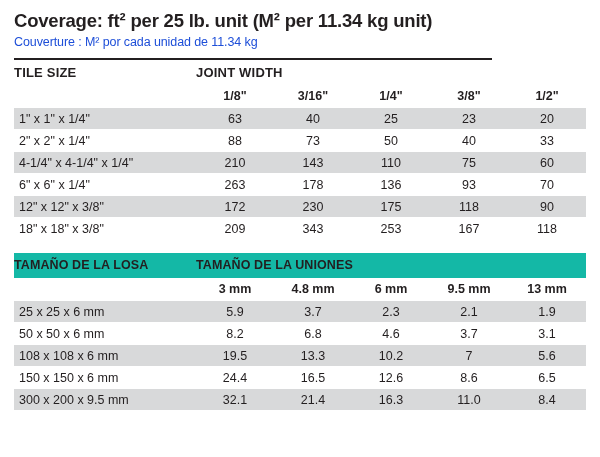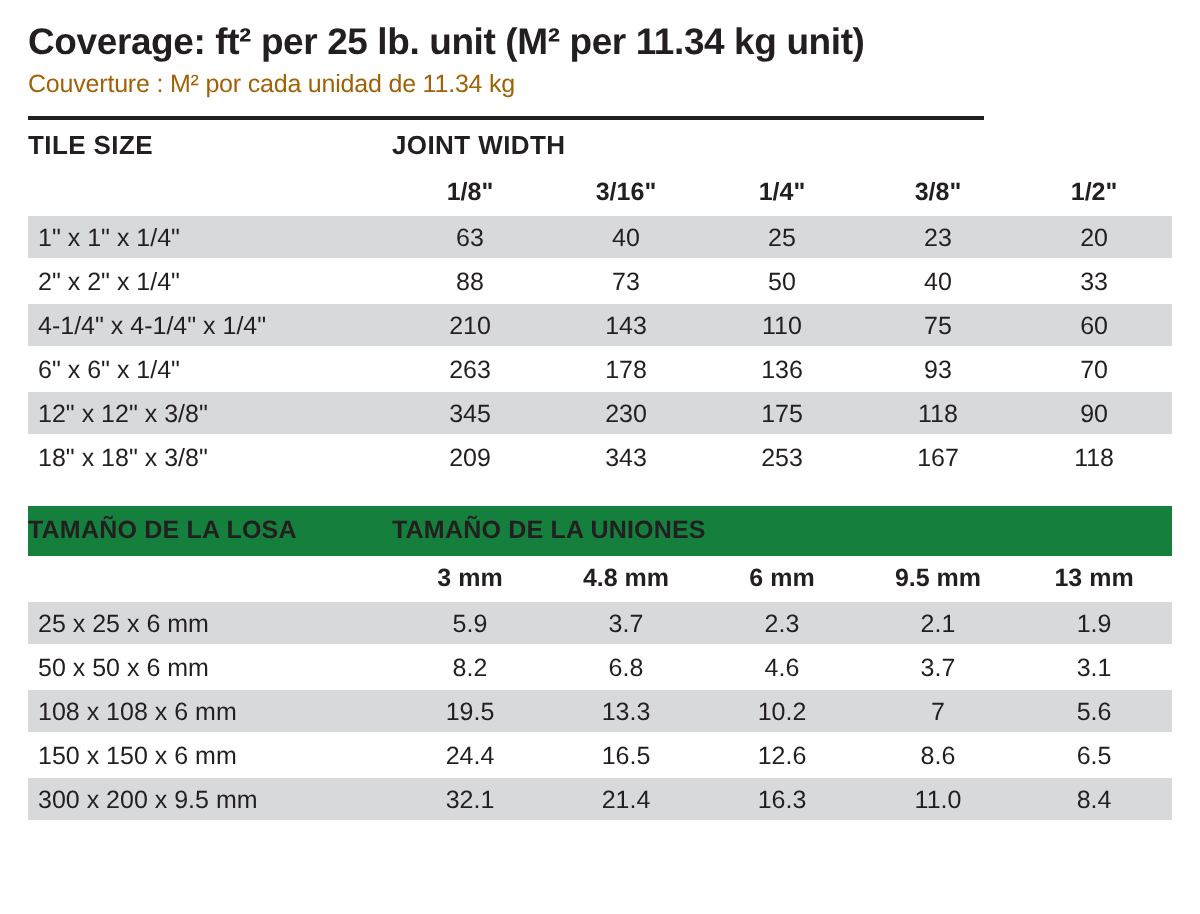--- a/index.html
+++ b/index.html
@@ -24,21 +24,21 @@
   .title {
     font-size: 18.5px;
     font-weight: bold;
     letter-spacing: -0.2px;
     line-height: 1.15;
     margin: 2px 0 0 0;
     color: #231f20;
   }
   .subtitle {
     font-size: 12.5px;
-    color: #a16207;
+    color: #1d4ed8;
     margin: 4px 0 0 0;
     letter-spacing: -0.1px;
   }
   .rule {
     border: none;
     border-top: 2px solid #231f20;
     margin: 9px 0 0 0;
   }
   table {
     border-collapse: collapse;
@@ -99,21 +99,21 @@
   .spacer {
     height: 13px;
   }
   .hdr2-row td {
     font-weight: bold;
     font-size: 12.5px;
     color: #231f20;
     padding: 5px 0 6px 0;
     letter-spacing: 0.1px;
     border: none;
-    background: #15803d;
+    background: #14b8a6;
   }
   .block2 {
     margin-top: 0px;
   }
 </style>
 </head>
 <body>
 
 <div class="page">
 
@@ -173,21 +173,21 @@
       <tr class="plain">
         <td class="label">6" x 6" x 1/4"</td>
         <td class="val">263</td>
         <td class="val">178</td>
         <td class="val">136</td>
         <td class="val">93</td>
         <td class="val">70</td>
       </tr>
       <tr class="shade">
         <td class="label">12" x 12" x 3/8"</td>
-        <td class="val">345</td>
+        <td class="val">172</td>
         <td class="val">230</td>
         <td class="val">175</td>
         <td class="val">118</td>
         <td class="val">90</td>
       </tr>
       <tr class="plain">
         <td class="label">18" x 18" x 3/8"</td>
         <td class="val">209</td>
         <td class="val">343</td>
         <td class="val">253</td>

